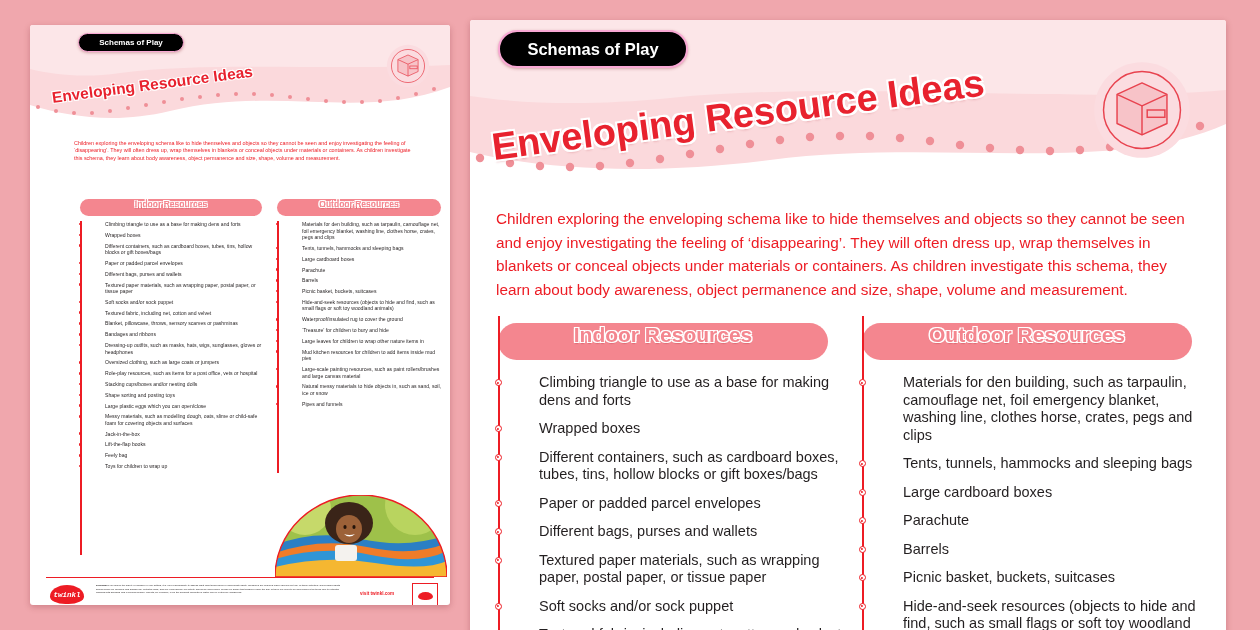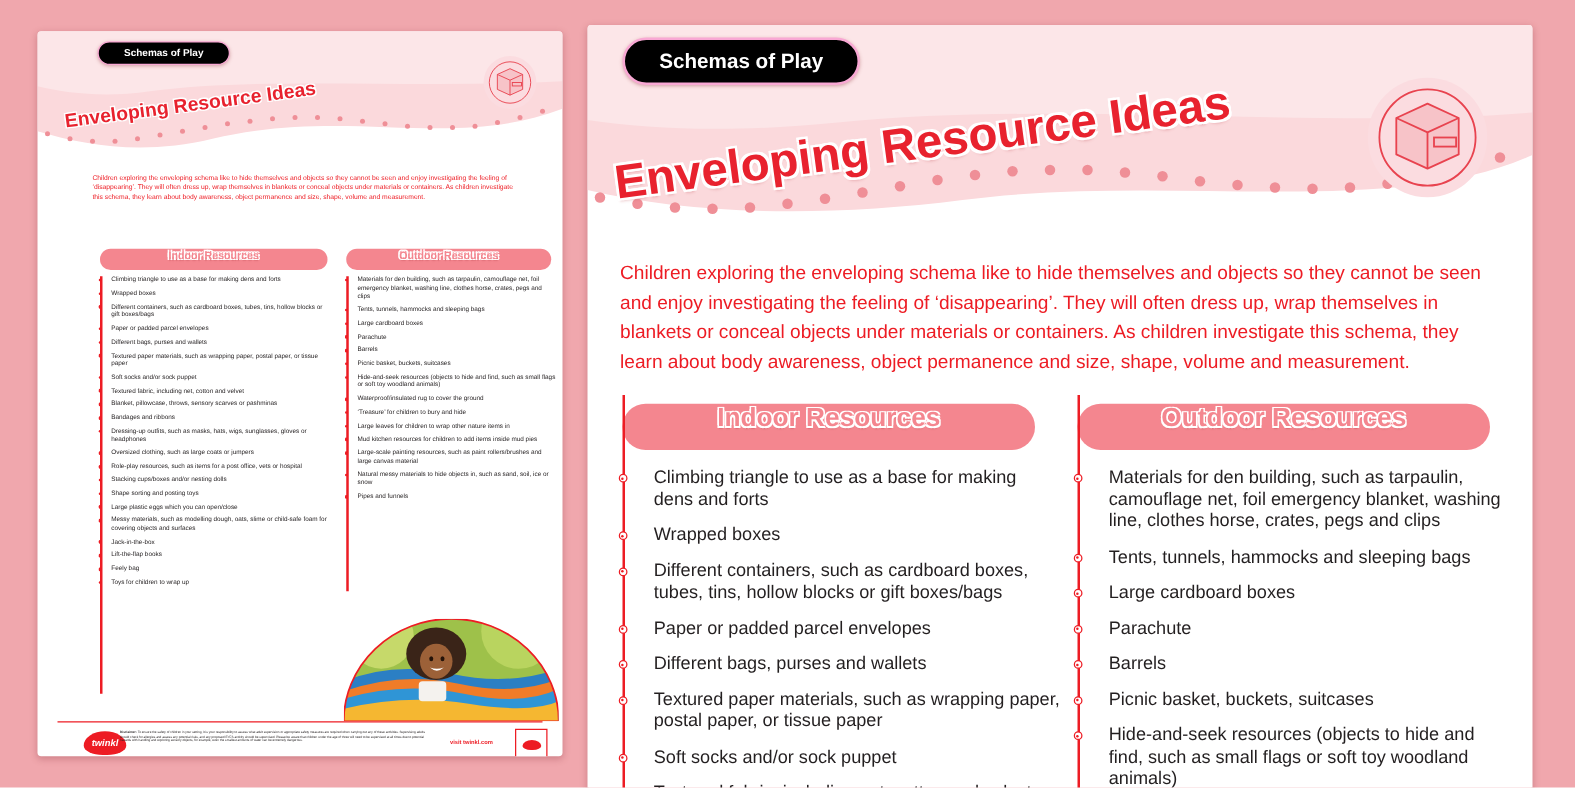--- a/index.html
+++ b/index.html
@@ -53,21 +53,21 @@
       -1.2px -1.2px 0 #fff, 1.2px -1.2px 0 #fff,
       -1.2px  1.2px 0 #fff, 1.2px  1.2px 0 #fff,
       0 2px 1px rgba(180,60,70,.35);
     color:#f4868f;
   }
 
   
   .col{position:absolute;}
   .col .rail{position:absolute;left:0;top:0;width:1.6px;background:#ed1c24;}
   .items{position:absolute;left:0;top:0;width:100%;}
-  .li{position:relative;color:#231f20;}
+  .li{position:relative;color:#231f20;padding-left:16px;}
   .li .dot{
     position:absolute;border-radius:50%;background:#ffffff;
     border:1.6px solid #ed1c24;
   }
   .li .dot::after{
     content:"";position:absolute;border-radius:50%;background:#ed1c24;
     left:50%;top:50%;transform:translate(-50%,-50%);
   }
   .li .txt{display:block;}
 
@@ -349,21 +349,21 @@
         <ellipse cx="79" cy="32" rx="1.6" ry="2" fill="#241309"></ellipse>
         <path d="M69,39 Q74.5,44 80,39 Q74.5,41 69,39 Z" fill="#fff"></path>
         <rect x="60" y="50" width="22" height="16" rx="3" fill="#f4f2ee"></rect>
       </g>
       <path d="M86,0 A86,82 0 0 1 172,82 L0,82 A86,82 0 0 1 86,0 Z" fill="none" stroke="#ed1c24" stroke-width="1.4"></path>
     </svg>
   </div>
 
   <div class="footer" style="top:552px;height:40px;">
     <div class="rule" style="top:0;"></div>
-    <div class="twinkl-logo" style="left:37px;top:8px;width:34px;height:19px;font-size:7.5px;">
+    <div class="twinkl-logo" style="left:20px;top:8px;width:34px;height:19px;font-size:7.5px;font-family:Liberation Mono, monospace;">
       <span>twinkl</span>
     </div>
     <div class="disclaimer" style="left:66px;top:7px;width:250px;font-size:2.5px;line-height:3.6px;">
       <b>Disclaimer:</b>
       <span>To ensure the safety of children in your setting, it is your responsibility to assess what adult supervision or appropriate safety measures are required when carrying out any of these activities. Supervising adults should check for allergies and assess any potential risks, and any proposed EYFS activity should be supervised. Please be aware that children under the age of three will need to be supervised at all times due to potential hazards with handling and exploring sensory objects, for example, even the smallest amounts of water can be extremely dangerous.</span>
     </div>
     <div class="visitlink" style="left:330px;top:14px;font-size:4.6px;">
       <span>visit twinkl.com</span>
     </div>
     <div class="stamp" style="left:382px;top:6px;width:24px;height:24px;">

